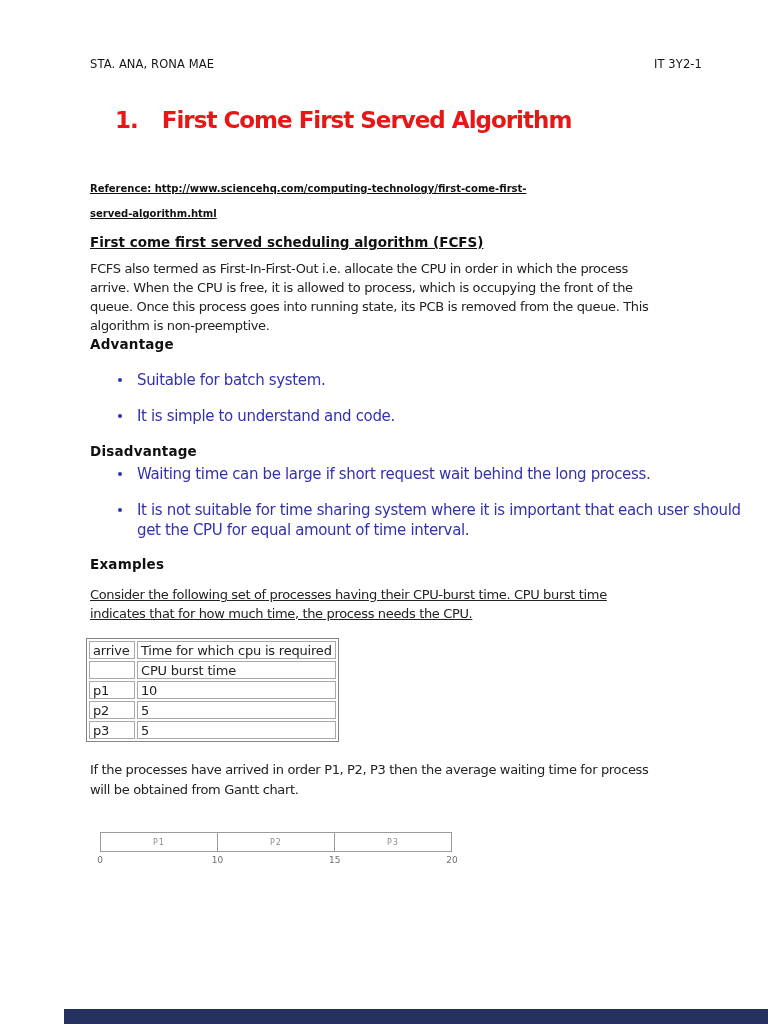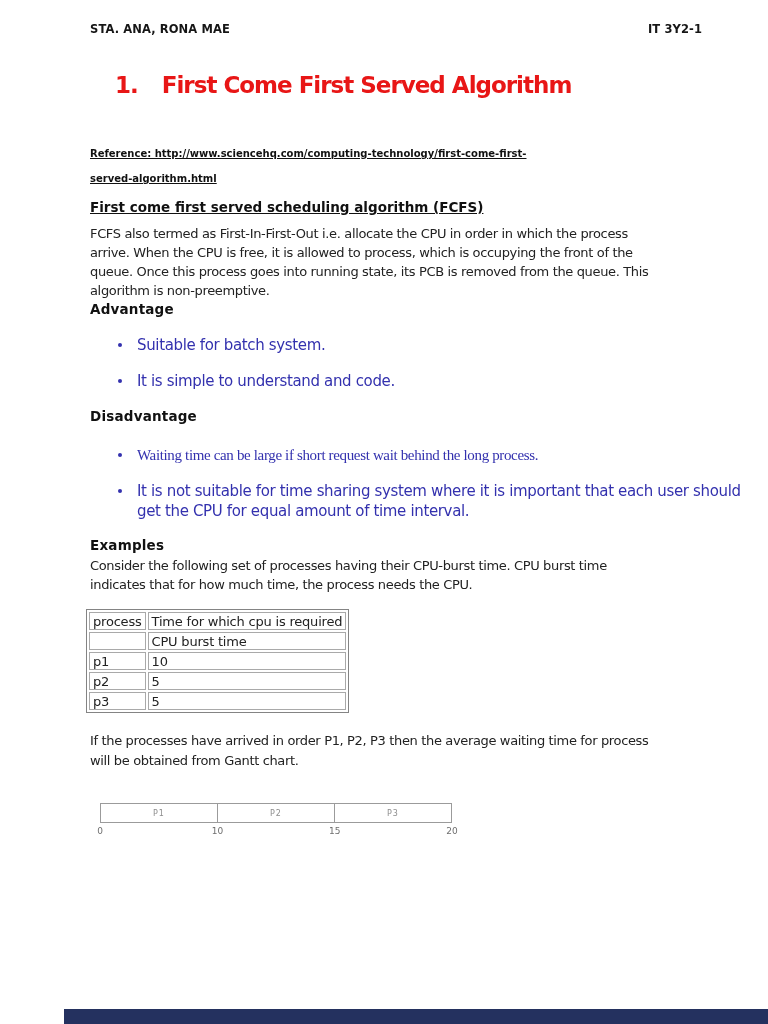--- a/index.html
+++ b/index.html
@@ -6,25 +6,25 @@
   html, body { width: 768px; height: 1024px; background: #ffffff; }
   body {
     font-family: "DejaVu Sans", "Liberation Sans", sans-serif;
     color: #1c1c1c;
     overflow: hidden;
   }
   .page { position: relative; width: 768px; height: 1024px; background: #fff; overflow: hidden; }
   .content { padding: 0 66px 0 90px; }
 
   .header {
-    padding-top: 22px;
+    padding-top: 57px;
     display: flex;
     justify-content: space-between;
     font-size: 11.5px;
-    font-weight: bold;
+    font-weight: normal;
     color: #161616;
     letter-spacing: 0.1px;
   }
 
   .title {
     margin: 35px 0 0 25px;
     display: flex;
     align-items: baseline;
     gap: 24px;
     font-size: 23px;
@@ -85,23 +85,23 @@
     border-radius: 50%;
     background: currentColor;
     margin: 8px 15px 0 28px;
   }
   .bullet .txt {
     font-size: 15px;
     line-height: 20px;
     letter-spacing: -0.35px;
     white-space: pre;
   }
-  .bullet.b3 { margin-top: 19px; font-family: Liberation Serif, serif; }
-
-  .examples-para { margin-top: 1px; }
+  .bullet.b3 { margin-top: 3px; }
+
+  .examples-para { margin-top: 11px; text-decoration: underline; }
 
   table.process {
     margin: 15px 0 0 -4px;
     border-collapse: separate;
     border-spacing: 2px;
     border: 1px solid #848484;
     background: #fff;
   }
   table.process td {
     border: 1px solid #a9a9a9;
@@ -204,21 +204,21 @@
 get the CPU for equal amount of time interval.</span>
     </div>
 
     <div class="h2 examples">Examples</div>
     <div class="body-para examples-para">Consider the following set of processes having their CPU-burst time. CPU burst time
 indicates that for how much time, the process needs the CPU.</div>
 
     <table class="process">
       <tbody>
           <tr>
-        <td class="c1">process</td>
+        <td class="c1">arrive</td>
         <td class="c2">Time for which cpu is required</td>
       </tr>
       <tr>
         <td class="c1"></td>
         <td class="c2">CPU burst time</td>
       </tr>
       <tr>
         <td class="c1">p1</td>
         <td class="c2">10</td>
       </tr>

